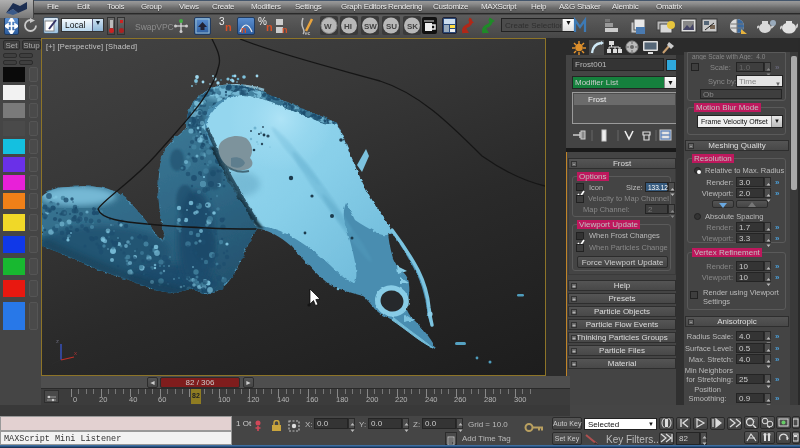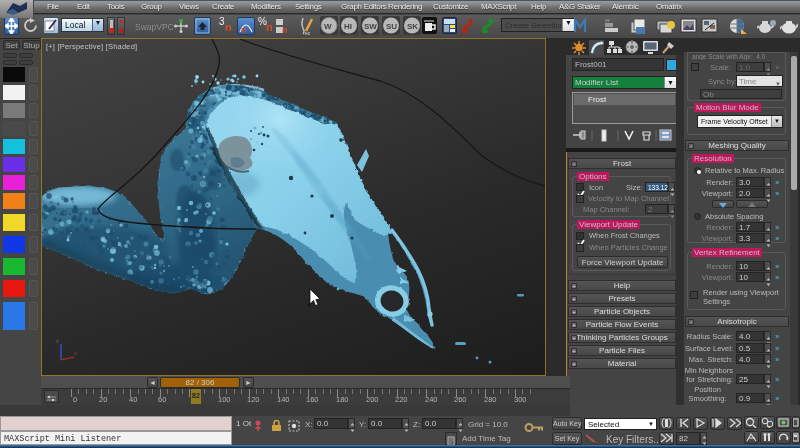--- a/index.html
+++ b/index.html
@@ -1596,21 +1596,21 @@
 <div class="spin" style="left:764px;top:393px;height:10px"><svg width="7" height="10">
         <path d="M3.5 1 l2 2.5 h-4 Z M3.5 9 l2 -2.5 h-4 Z" fill="#bbb"></path>
       </svg></div>
 <span class="fly" style="left:775px;top:394px">»</span>
 <div class="abs" id="pgapc"></div>
 <div class="abs" id="sbar"></div>
 <div class="abs" id="sthumb"></div>
     <div class="abs" style="left:798px;top:38px;width:2px;height:375px;background:#2a2a2a"></div>
 <div class="abs" id="tslider"></div>
 <div class="btn" style="left:147px;top:377px;width:11px;height:11px;line-height:10px;font-size:7px">◄</div>
-<div class="btn" style="left:160px;top:377px;width:80px;height:11px;line-height:10px;background:#a16207">82 / 306</div>
+<div class="btn" style="left:160px;top:377px;width:80px;height:11px;line-height:10px;background:#7f1d1d">82 / 306</div>
 <div class="btn" style="left:243px;top:377px;width:11px;height:11px;line-height:10px;font-size:7px">►</div>
 <div class="abs" id="ruler"></div>
 <div class="abs" style="left:71px;top:389px;width:460px;height:5px;background:repeating-linear-gradient(90deg,#777 0px,#777 1px,transparent 1px,transparent 7.4px)"></div>
 <div class="abs" style="left:71px;top:389px;width:460px;height:8px;background:repeating-linear-gradient(90deg,#888 0px,#888 1px,transparent 1px,transparent 29.6px)"></div>
 <div class="abs" style="left:44px;top:390px;width:15px;height:13px;background:#4a4a4a;border:1px solid #2e2e2e"><svg width="13" height="11">
         <path d="M2 3 h9 M2 6 h9" stroke="#999"></path>
         <circle cx="4" cy="3" r="1.2" fill="#ccc"></circle>
         <circle cx="8" cy="6" r="1.2" fill="#ccc"></circle>
       </svg></div>
 <div class="abs" style="left:191px;top:389px;width:10px;height:15px;background:#8f7c22;color:#222;font-size:7px;text-align:center;line-height:14px;font-weight:bold">82</div>

